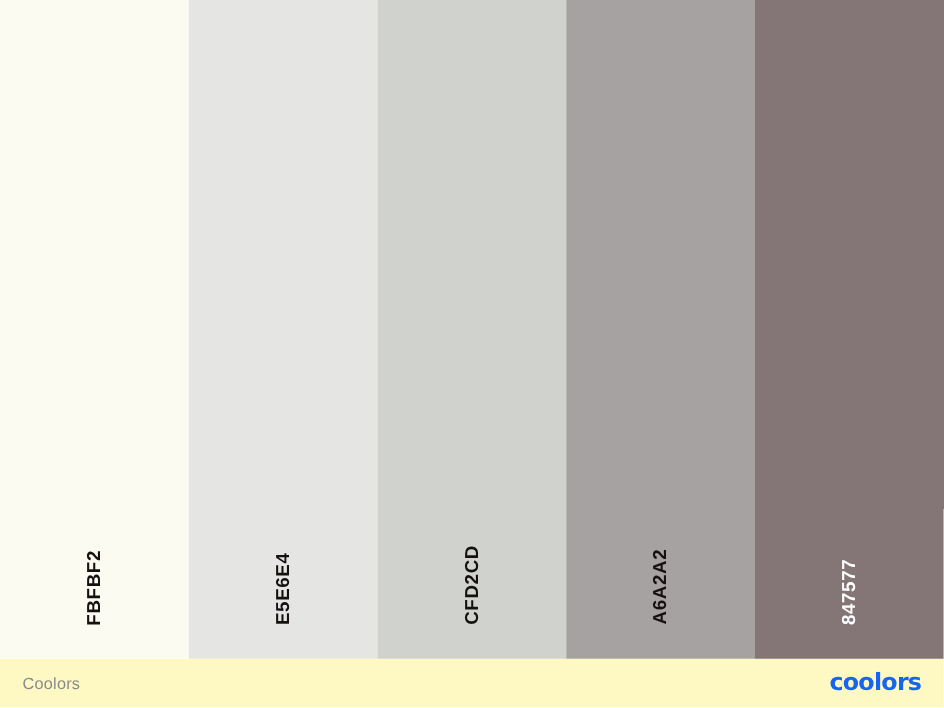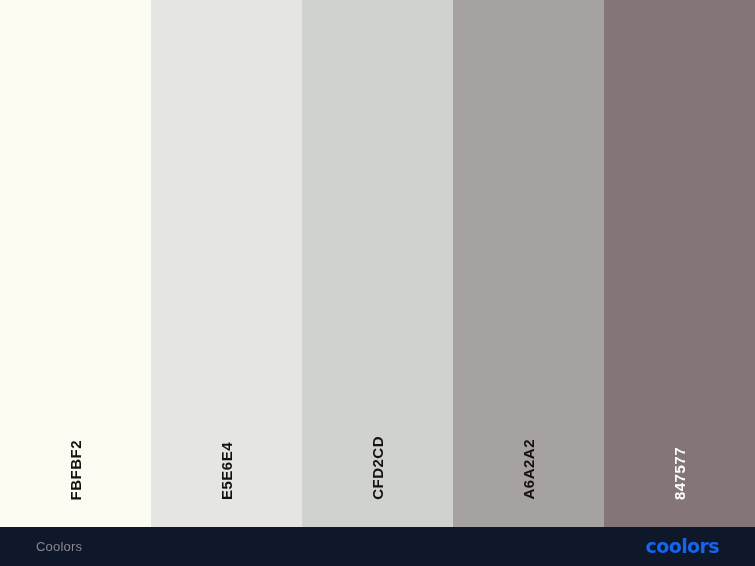--- a/index.html
+++ b/index.html
@@ -51,25 +51,25 @@
     line-height: 1;
     margin-bottom: 27px;
     user-select: none;
     white-space: nowrap;
   }
 
   
   #footer {
     flex: 1 1 auto;
     width: 755px;
-    background: #0f172a;
+    background: #fef9c3;
     display: flex;
     align-items: center;
     justify-content: space-between;
-    padding: 0 36px;
+    padding: 0 18px;
     box-sizing: border-box;
     text-align: right;
   }
 
   #footer-left-text {
     font-family: "Liberation Sans", sans-serif;
     font-size: 13px;
     color: #8a8a8e;
     letter-spacing: 0.2px;
     user-select: none;

